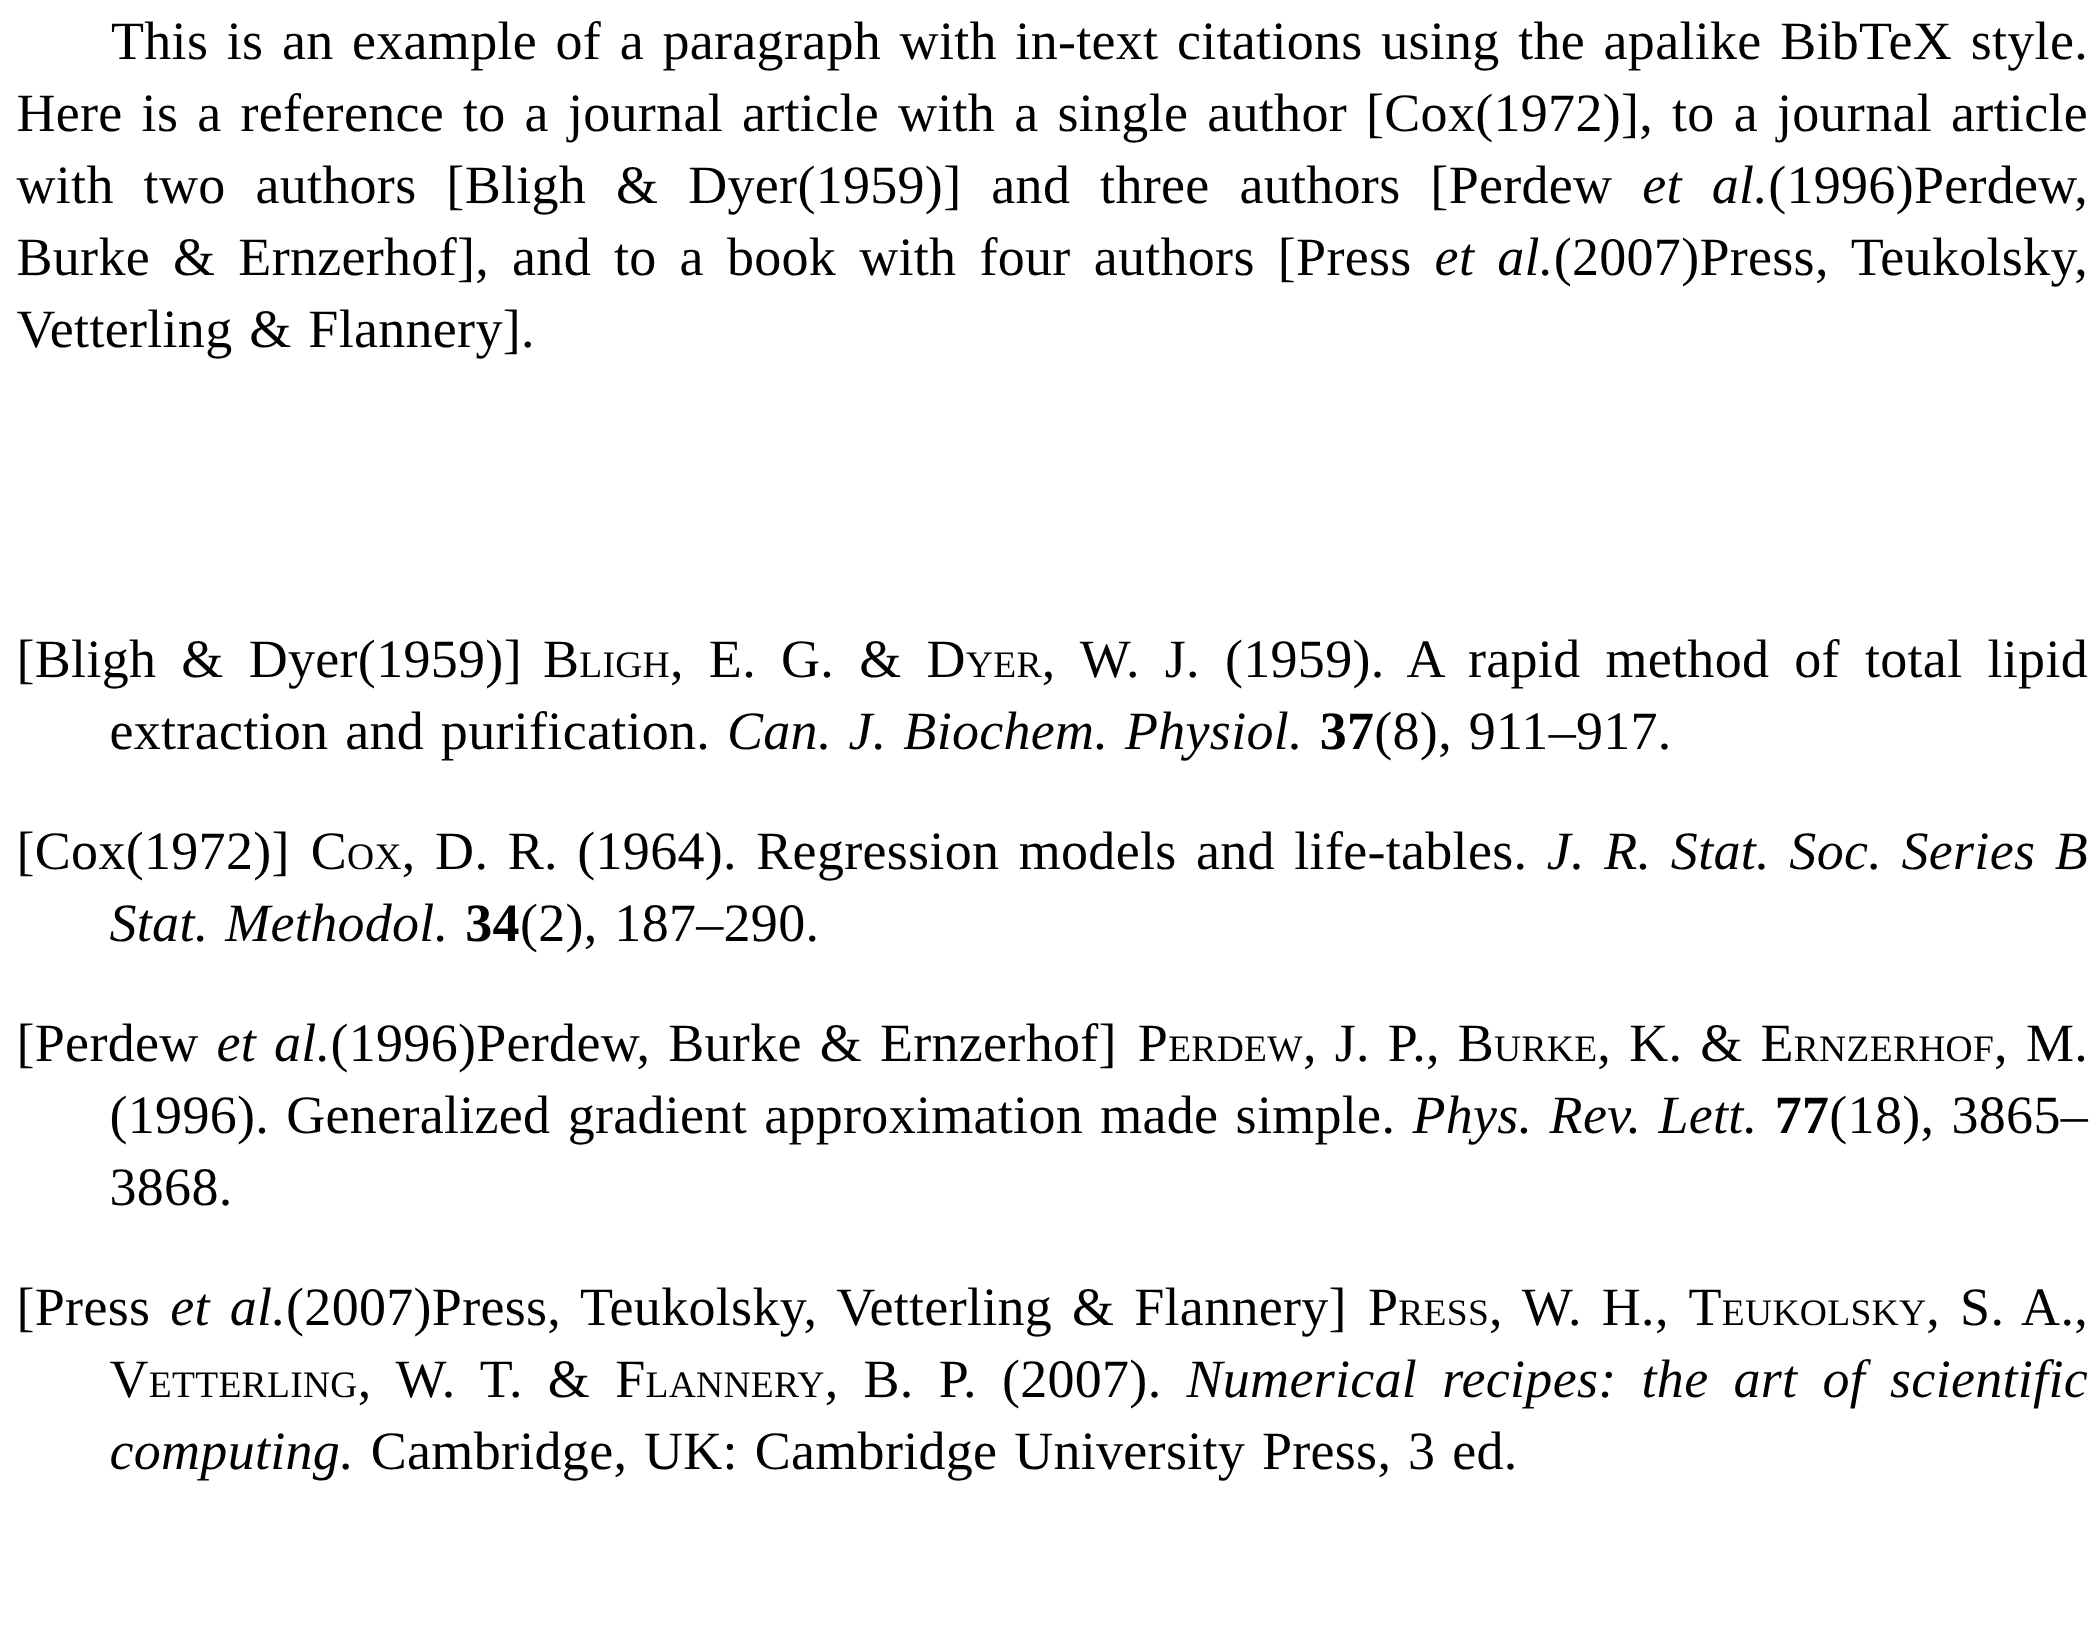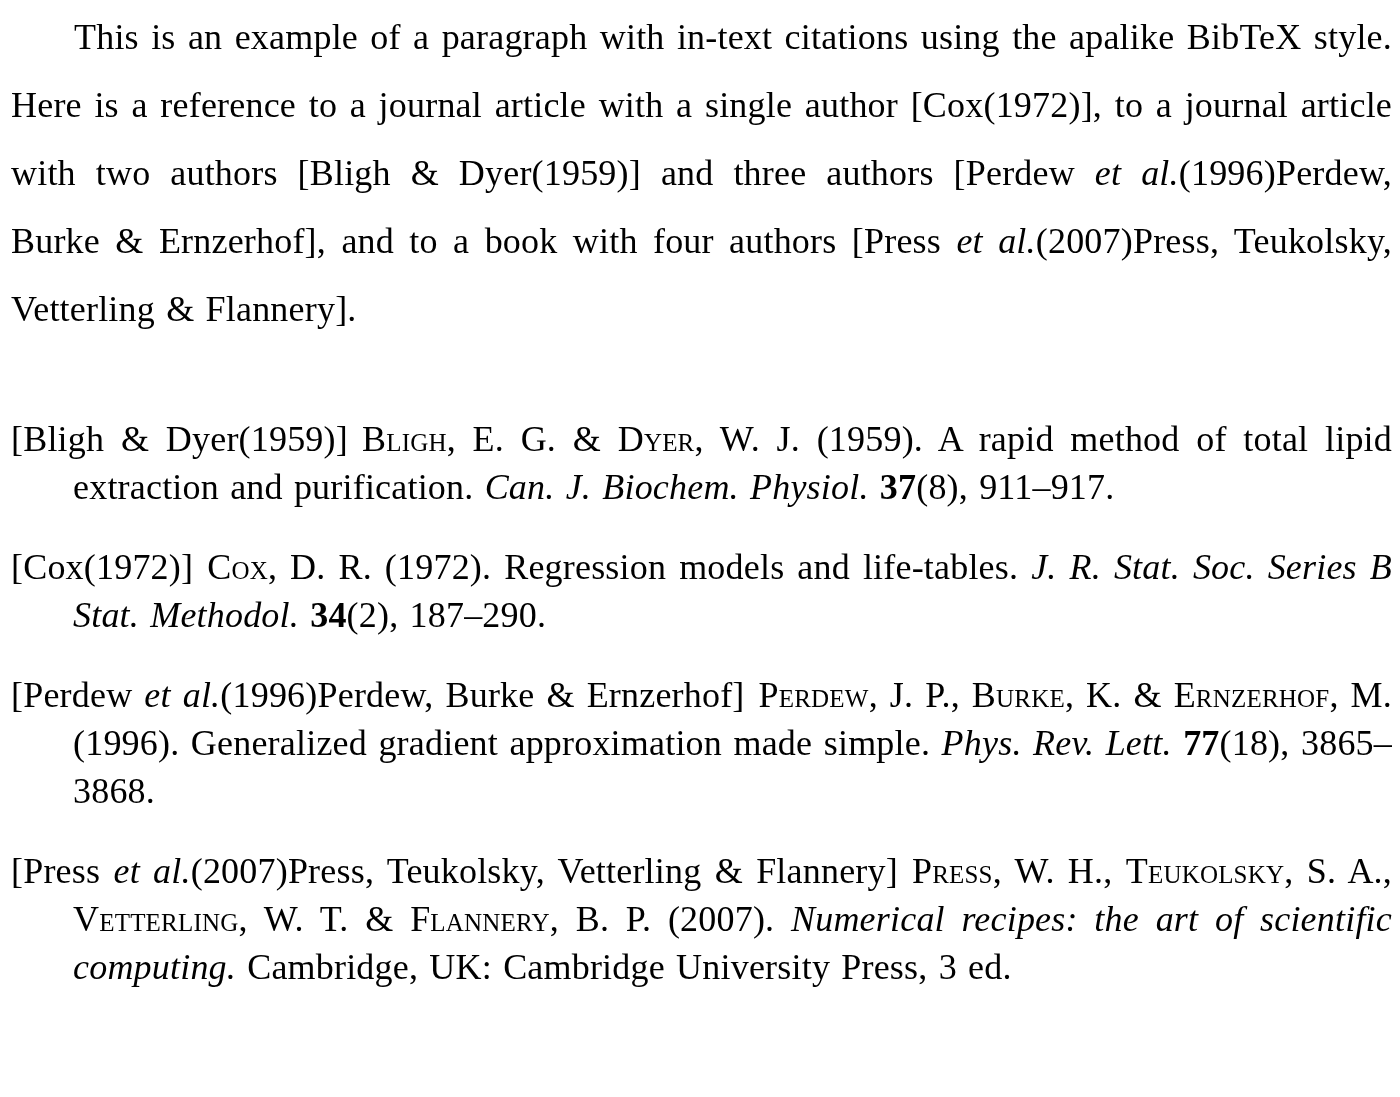--- a/index.html
+++ b/index.html
@@ -17,21 +17,21 @@
     }
     .page {
       position: absolute;
       left: 11px;
       top: 0;
       width: 1381px;
     }
     .paragraph {
       font-family: "Liberation Serif", "DejaVu Serif", serif;
       font-size: 36px;
-      line-height: 68px;
+      line-height: 48px;
       text-align: justify;
       text-indent: 63px;
       margin: 3px 0 0 0;
       letter-spacing: 0.2px;
       word-spacing: 2px;
     }
     .bibliography {
       position: absolute;
       top: 415px;
       left: 0;
@@ -58,20 +58,20 @@
 <body>
 
 <div class="page">
 
   <p class="paragraph"><span>This is an example of a paragraph with in-text citations using the apalike BibTeX style.  Here is a reference to a journal article with a single author </span><span class="cite">[Cox(1972)]</span><span>, to a journal article with two authors </span><span class="cite">[Bligh &amp; Dyer(1959)]</span><span> and three authors </span><span class="cite"><span>[Perdew </span><span class="it">et al.</span><span>(1996)Perdew, Burke &amp; Ernzerhof]</span></span><span>, and to a book with four authors </span><span class="cite"><span>[Press </span><span class="it">et al.</span><span>(2007)Press, Teukolsky, Vetterling &amp; Flannery]</span></span><span>.</span></p>
 
   <div class="bibliography">
 
     <p class="bib-entry"><span class="label">[Bligh &amp; Dyer(1959)]</span><span class="sc">Bligh</span><span>, E. G. &amp; </span><span class="sc">Dyer</span><span>, W. J. (1959).  A rapid method of total lipid extraction and purification.  </span><span class="it">Can. J. Biochem. Physiol.</span> <span class="bf">37</span><span>(8), 911–917.</span></p>
 
-    <p class="bib-entry"><span class="label">[Cox(1972)]</span><span class="sc">Cox</span><span>, D. R. (1972).  Regression models and life-tables.  </span><span class="it">J. R. Stat. Soc. Series B Stat. Methodol.</span> <span class="bf">34</span><span>(2), 187–290.</span></p>
+    <p class="bib-entry"><span class="label">[Cox(1972)]</span><span class="sc">Cox</span><span>, D. R. (1964).  Regression models and life-tables.  </span><span class="it">J. R. Stat. Soc. Series B Stat. Methodol.</span> <span class="bf">34</span><span>(2), 187–290.</span></p>
 
     <p class="bib-entry"><span class="label"><span>[Perdew </span><span class="it">et al.</span><span>(1996)Perdew, Burke &amp; Ernzerhof]</span></span><span class="sc">Perdew</span><span>, J. P., </span><span class="sc">Burke</span><span>, K. &amp; </span><span class="sc">Ernzerhof</span><span>, M. (1996).  Generalized gradient approximation made simple.  </span><span class="it">Phys. Rev. Lett.</span> <span class="bf">77</span><span>(18), 3865–3868.</span></p>
 
     <p class="bib-entry"><span class="label"><span>[Press </span><span class="it">et al.</span><span>(2007)Press, Teukolsky, Vetterling &amp; Flannery]</span></span><span class="sc">Press</span><span>, W. H., </span><span class="sc">Teukolsky</span><span>, S. A., </span><span class="sc">Vetterling</span><span>, W. T. &amp; </span><span class="sc">Flannery</span><span>, B. P. (2007).  </span><span class="it">Numerical recipes: the art of scientific computing.</span><span>  Cambridge, UK: Cambridge University Press, 3 ed.</span></p>
 
   </div>
 </div>
 
 </body></html>

